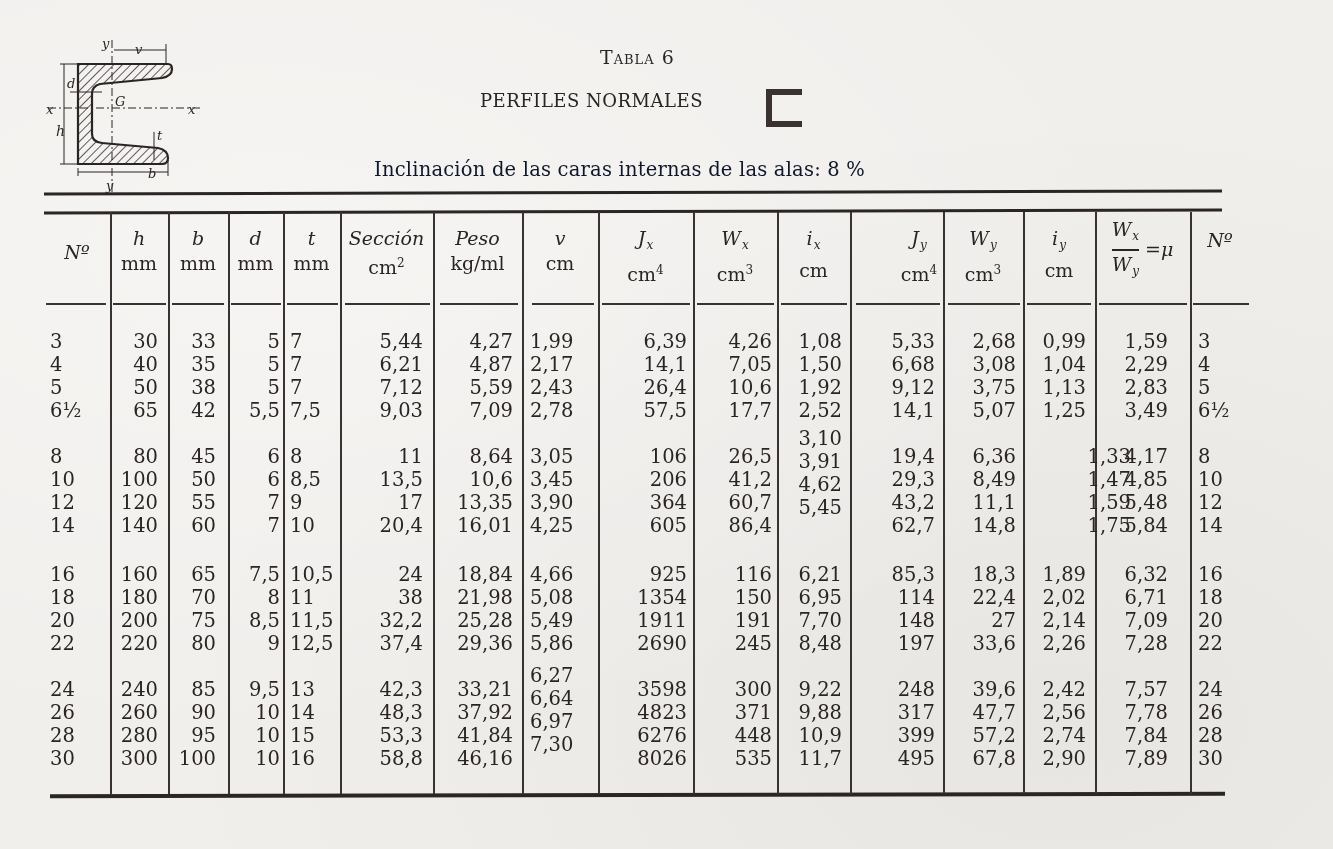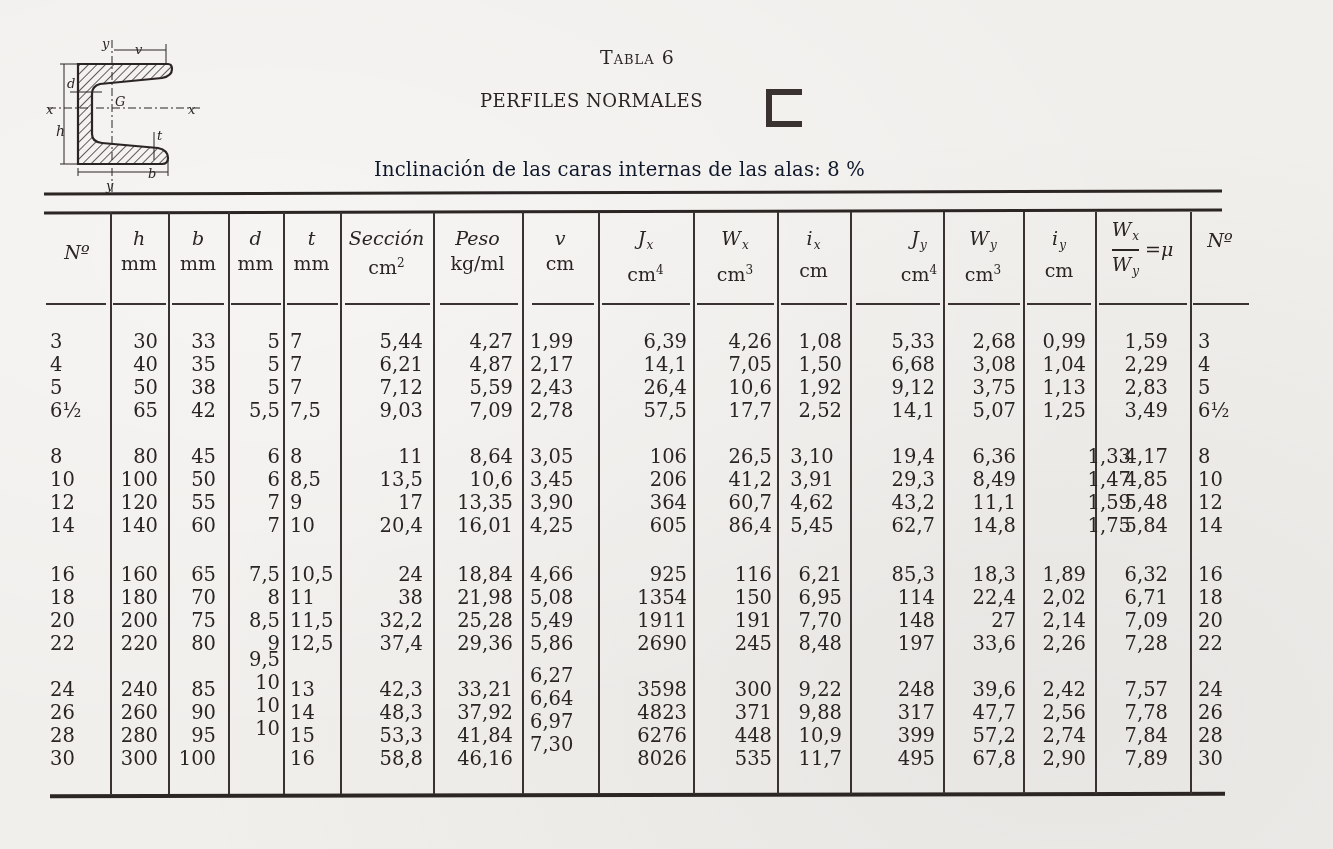--- a/index.html
+++ b/index.html
@@ -373,21 +373,21 @@
         <div class="cell">206</div>
         <div class="cell">364</div>
         <div class="cell">605</div>
       </div>
       <div class="col r" style="left: 700px; width: 72px; top: 445px;">
         <div class="cell">26,5</div>
         <div class="cell">41,2</div>
         <div class="cell">60,7</div>
         <div class="cell">86,4</div>
       </div>
-      <div class="col r" style="left: 782px; width: 60px; top: 445px; text-align: center;">
+      <div class="col r" style="left: 782px; width: 60px; top: 427px;">
         <div class="cell">3,10</div>
         <div class="cell">3,91</div>
         <div class="cell">4,62</div>
         <div class="cell">5,45</div>
       </div>
       <div class="col r" style="left: 855px; width: 80px; top: 445px;">
         <div class="cell">19,4</div>
         <div class="cell">29,3</div>
         <div class="cell">43,2</div>
         <div class="cell">62,7</div>
@@ -523,21 +523,21 @@
         <div class="cell">260</div>
         <div class="cell">280</div>
         <div class="cell">300</div>
       </div>
       <div class="col r" style="left: 172px; width: 44px; top: 678px;">
         <div class="cell">85</div>
         <div class="cell">90</div>
         <div class="cell">95</div>
         <div class="cell">100</div>
       </div>
-      <div class="col r" style="left: 244px; width: 36px; top: 648px;">
+      <div class="col r" style="left: 244px; width: 36px; top: 678px;">
         <div class="cell">9,5</div>
         <div class="cell">10</div>
         <div class="cell">10</div>
         <div class="cell">10</div>
       </div>
       <div class="col l" style="left: 290px; width: 48px; top: 678px;">
         <div class="cell">13</div>
         <div class="cell">14</div>
         <div class="cell">15</div>
         <div class="cell">16</div>

